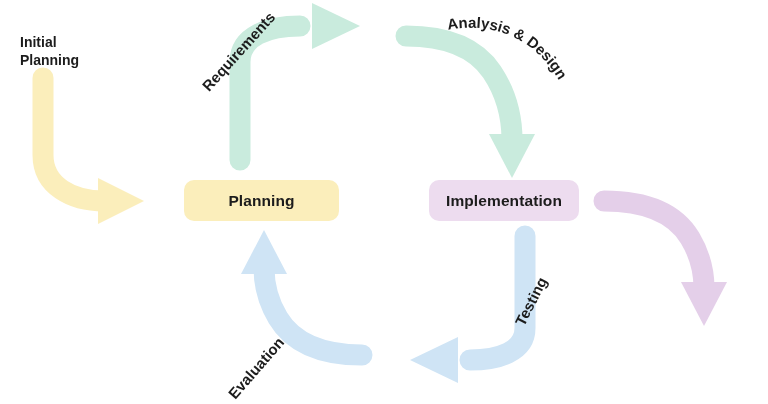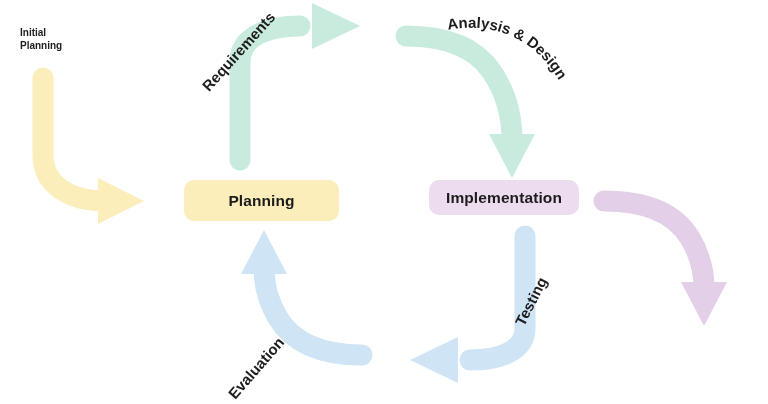--- a/index.html
+++ b/index.html
@@ -43,31 +43,32 @@
   #node-planning {
     left: 184px;
     top: 180px;
     width: 155px;
     height: 41px;
   }
   #node-implementation {
     left: 429px;
     top: 180px;
     width: 150px;
-    height: 35px;
+    height: 41px;
   }
 
   
   .flat-label {
     position: absolute;
-    font-size: 10px;
+    font-size: 14px;
     font-weight: 700;
     color: #1c1c1c;
     line-height: 1.32;
     white-space: pre-line;
+    margin-top: 7px;
   }
   #label-initial-planning {
     left: 20px;
     top: 26px;
   }
   #label-deployment {
     left: 662px;
     top: 325px;
   }
 

